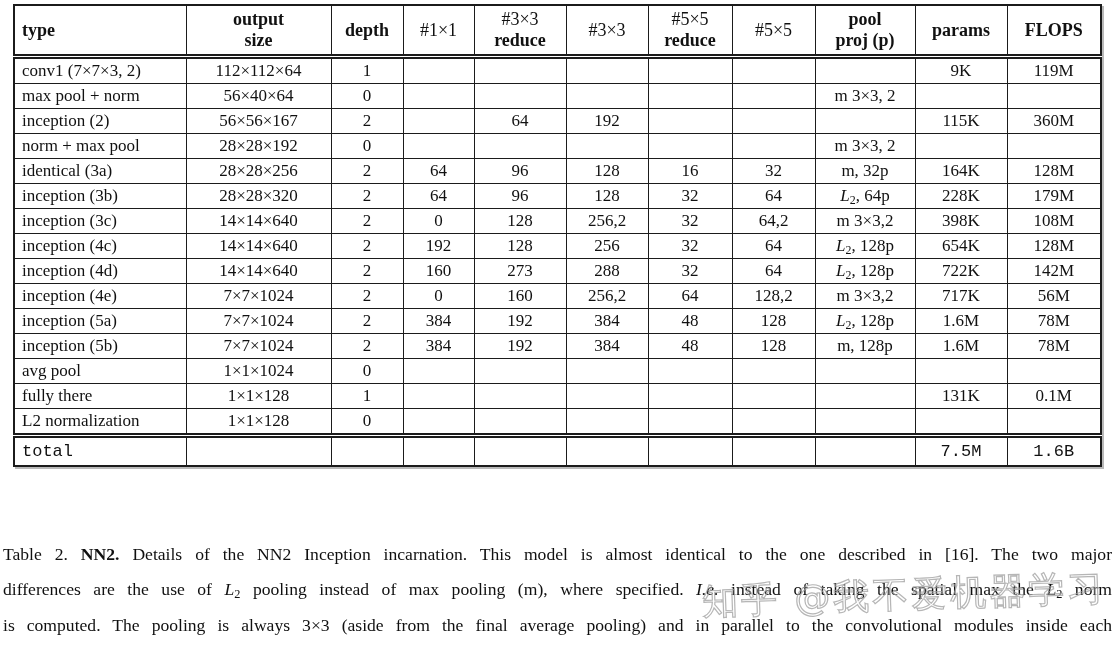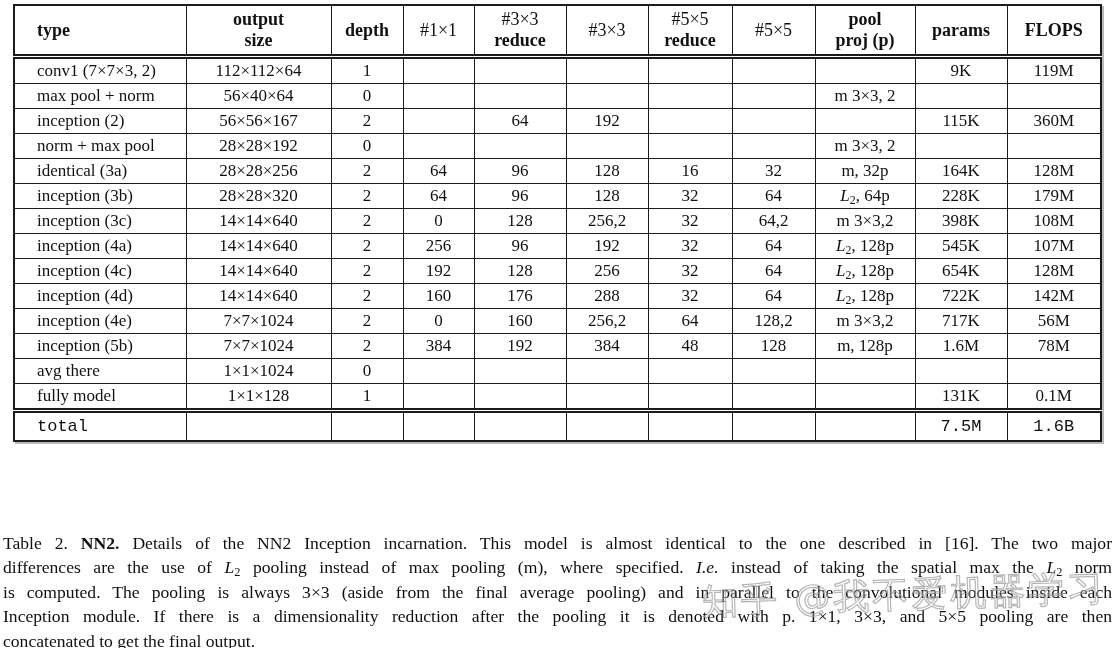--- a/index.html
+++ b/index.html
@@ -22,33 +22,33 @@
     text-align:center; vertical-align:middle;
     padding:0 3px; height:24px;
     white-space:nowrap; overflow:hidden;
   }
   .arch-table thead th {
     font-size:18px; height:48px; line-height:21px;
     border-bottom:5px double #1b1b1b;
   }
   .arch-table thead th .hb { font-weight:bold; }
   .arch-table thead th .hn { font-weight:normal; }
-  .arch-table th.c-type, .arch-table td.c-type { text-align:left; padding-left:22px; }
+  .arch-table th.c-type, .arch-table td.c-type { text-align:left; padding-left:7px; }
   .arch-table tr.total-row td { border-top:5px double #1b1b1b; height:27px;font-family:Liberation Mono, monospace; }
   .arch-table td i { font-style:italic; }
   .arch-table td sub, .caption sub { font-size:70%; vertical-align:baseline; position:relative; top:0.25em; }
 
   
   .caption {
     position:absolute; left:3px; top:531px; width:1109px;
     font-size:17.6px; color:#101010;
   }
   .cap-line {
     text-align:justify; text-align-last:justify;
-    height:24.4px; line-height:24.4px; white-space:normal;
+    height:24.4px; line-height:24.4px; white-space:normal;margin-top:11px;
   }
   .cap-line.last { text-align-last:left; }
   .caption b { font-weight:bold; }
   .caption i { font-style:italic; }
 
   
   .watermark {
     position:absolute; left:702px; top:578px;
     font-family:"DejaVu Sans","Liberation Sans",sans-serif;
     font-size:36px; letter-spacing:3px; white-space:nowrap;
@@ -204,51 +204,38 @@
           <td>0</td>
           <td>128</td>
           <td>256,2</td>
           <td>32</td>
           <td>64,2</td>
           <td>m 3×3,2</td>
           <td>398K</td>
           <td>108M</td>
         </tr>
         <tr>
-          <td class="c-type">inception (4a)</td>
-          <td>14×14×640</td>
-          <td>2</td>
-          <td>256</td>
-          <td>96</td>
-          <td>192</td>
-          <td>32</td>
-          <td>64</td>
-          <td><i>L</i><sub>2</sub>, 128p</td>
-          <td>545K</td>
-          <td>107M</td>
-        </tr>
-        <tr>
           <td class="c-type">inception (4c)</td>
           <td>14×14×640</td>
           <td>2</td>
           <td>192</td>
           <td>128</td>
           <td>256</td>
           <td>32</td>
           <td>64</td>
           <td><i>L</i><sub>2</sub>, 128p</td>
           <td>654K</td>
           <td>128M</td>
         </tr>
         <tr>
           <td class="c-type">inception (4d)</td>
           <td>14×14×640</td>
           <td>2</td>
           <td>160</td>
-          <td>176</td>
+          <td>273</td>
           <td>288</td>
           <td>32</td>
           <td>64</td>
           <td><i>L</i><sub>2</sub>, 128p</td>
           <td>722K</td>
           <td>142M</td>
         </tr>
         <tr>
           <td class="c-type">inception (4e)</td>
           <td>7×7×1024</td>
@@ -256,57 +243,83 @@
           <td>0</td>
           <td>160</td>
           <td>256,2</td>
           <td>64</td>
           <td>128,2</td>
           <td>m 3×3,2</td>
           <td>717K</td>
           <td>56M</td>
         </tr>
         <tr>
-          <td class="c-type">inception (5b)</td>
+          <td class="c-type">inception (5a)</td>
           <td>7×7×1024</td>
           <td>2</td>
           <td>384</td>
           <td>192</td>
           <td>384</td>
           <td>48</td>
           <td>128</td>
+          <td><i>L</i><sub>2</sub>, 128p</td>
+          <td>1.6M</td>
+          <td>78M</td>
+        </tr>
+        <tr>
+          <td class="c-type">inception (5b)</td>
+          <td>7×7×1024</td>
+          <td>2</td>
+          <td>384</td>
+          <td>192</td>
+          <td>384</td>
+          <td>48</td>
+          <td>128</td>
           <td>m, 128p</td>
           <td>1.6M</td>
           <td>78M</td>
         </tr>
         <tr>
-          <td class="c-type">avg there</td>
+          <td class="c-type">avg pool</td>
           <td>1×1×1024</td>
           <td>0</td>
           <td></td>
           <td></td>
           <td></td>
           <td></td>
           <td></td>
           <td></td>
           <td></td>
           <td></td>
         </tr>
         <tr>
-          <td class="c-type">fully model</td>
+          <td class="c-type">fully there</td>
           <td>1×1×128</td>
           <td>1</td>
           <td></td>
           <td></td>
           <td></td>
           <td></td>
           <td></td>
           <td></td>
           <td>131K</td>
           <td>0.1M</td>
+        </tr>
+        <tr>
+          <td class="c-type">L2 normalization</td>
+          <td>1×1×128</td>
+          <td>0</td>
+          <td></td>
+          <td></td>
+          <td></td>
+          <td></td>
+          <td></td>
+          <td></td>
+          <td></td>
+          <td></td>
         </tr>
         <tr class="total-row">
           <td class="c-type">total</td>
           <td></td>
           <td></td>
           <td></td>
           <td></td>
           <td></td>
           <td></td>
           <td></td>

